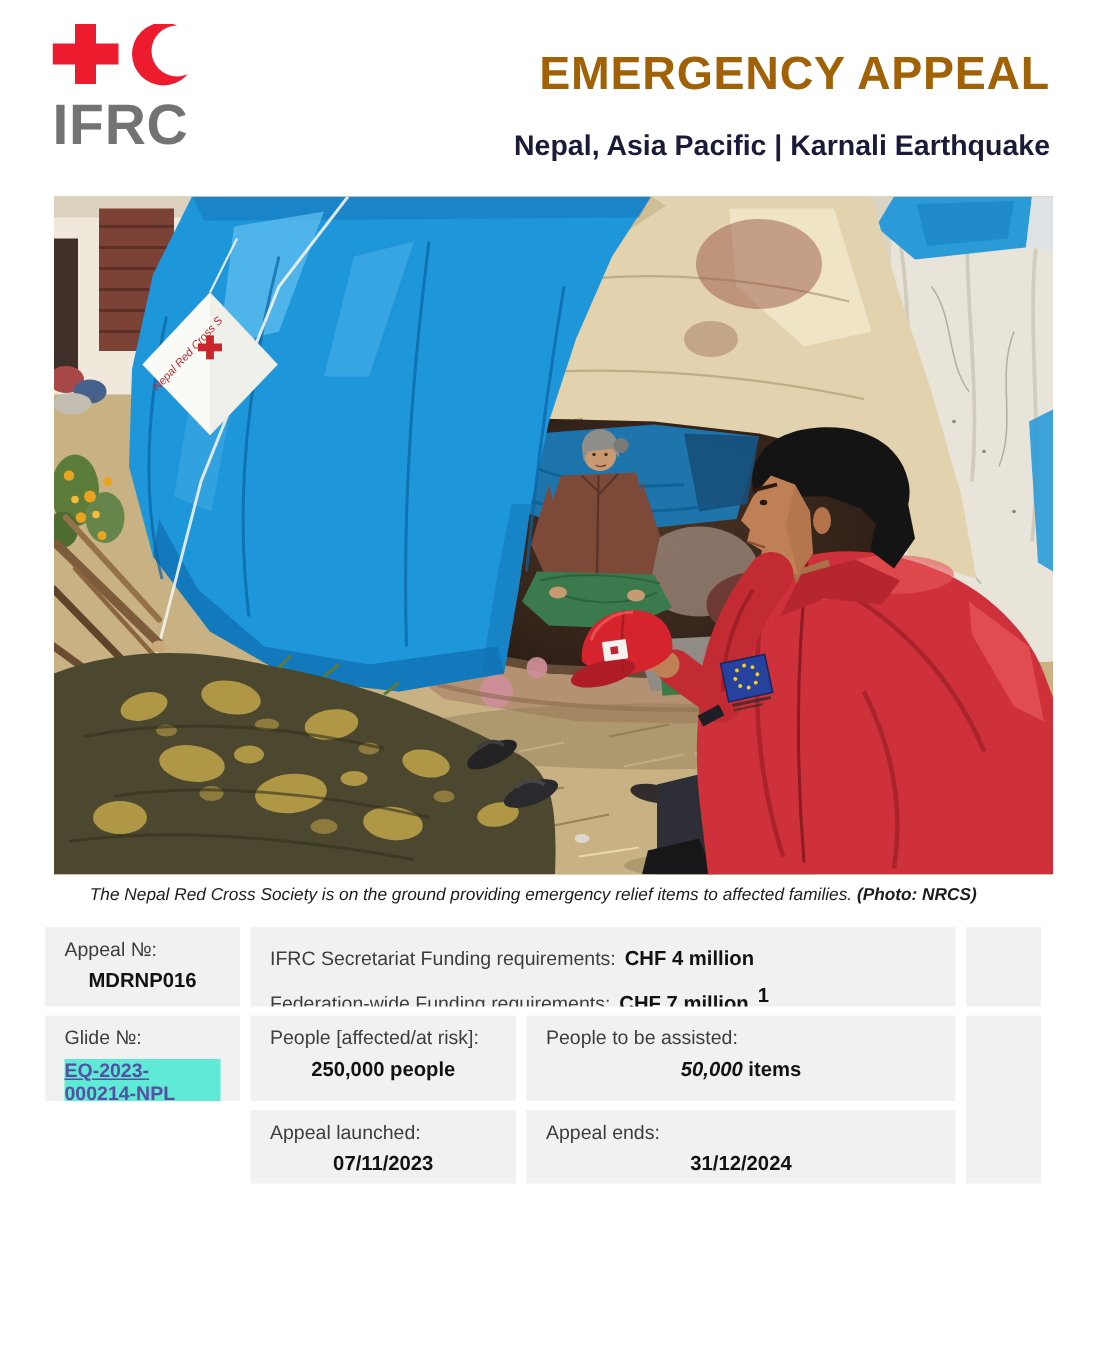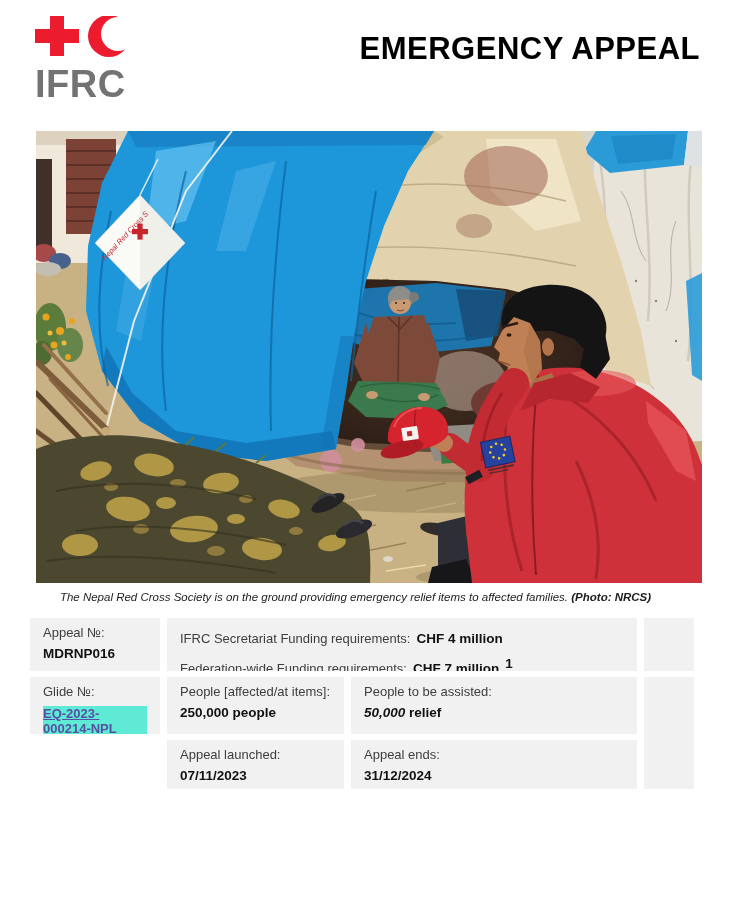--- a/index.html
+++ b/index.html
@@ -6,41 +6,41 @@
   body{width:737px;height:903px;position:relative;overflow:hidden;
        font-family:"Liberation Sans",sans-serif;}
   .page{position:absolute;inset:0;background:#fff;}
 
   
   .logo{position:absolute;left:35px;top:16px;}
   .logo svg{display:block;}
   .logo-text{font-size:38px;font-weight:700;color:#737373;letter-spacing:.5px;
              line-height:1;margin-top:5px;}
   .titles{position:absolute;right:37px;top:33px;text-align:right;}
-  .title{font-size:31px;font-weight:800;color:#000000;letter-spacing:.5px;
+  .title{font-size:31px;font-weight:800;color:#a16207;letter-spacing:.5px;
          margin:0;line-height:1;}
   .subtitle{font-size:19px;font-weight:700;color:#191b38;margin:24px 0 0;line-height:1;}
 
   
   .photo-wrap{position:absolute;left:36px;top:131px;width:666px;height:452px;
               overflow:hidden;background:#c8b183;}
   .photo-wrap svg{display:block;}
 
   
   .caption{position:absolute;left:0;top:591px;width:711px;text-align:center;
            font-size:11.5px;font-style:italic;color:#1c1c1c;}
   .caption .credit{font-weight:700;}
 
   
   .info{position:absolute;left:30px;top:618px;width:700px;display:grid;
         grid-template-columns:130px 177px 286px 50px;
         grid-template-rows:53px 57px 49px;column-gap:7px;row-gap:6px;}
   .cell{background:#f1f1f1;padding:8px 13px;box-sizing:border-box;overflow:hidden;}
   .lbl{font-size:13px;color:#3d3d3d;line-height:1.15;}
-  .val{font-size:13.5px;font-weight:700;color:#121212;margin-top:6px;line-height:1.1;}
+  .val{font-size:13.5px;font-weight:700;color:#121212;margin-top:6px;line-height:1.1;text-align:center;}
   .fund .line{font-size:13px;color:#3d3d3d;line-height:25px;white-space:nowrap;}
   .fund .fval{font-weight:700;color:#121212;font-size:13.5px;margin-left:6px;}
   sup{font-size:9px;}
   .glide-link{display:inline-block;margin-top:6px;font-size:13px;font-weight:700;
               color:#564fa3;background:#5eead4;text-decoration:underline;}
   .it{font-style:italic;}
   .r1c1{grid-column:1;grid-row:1}.fund{grid-column:2/4;grid-row:1}
   .filler1{grid-column:4;grid-row:1}.filler2{grid-column:4;grid-row:2/4}
   .r2c1{grid-column:1;grid-row:2}.r2c2{grid-column:2;grid-row:2}.r2c3{grid-column:3;grid-row:2}
   .r3c1{grid-column:1;grid-row:3}.r3c2{grid-column:2;grid-row:3}.r3c3{grid-column:3;grid-row:3}
@@ -55,20 +55,21 @@
       <rect x="0" y="13" width="44" height="14" fill="#ed1b2e"></rect>
       <rect x="15" y="0" width="14" height="40" fill="#ed1b2e"></rect>
       <circle cx="74" cy="20" r="21" fill="#ed1b2e"></circle>
       <circle cx="83" cy="18" r="17" fill="#ffffff"></circle>
     </svg>
     <div class="logo-text">IFRC</div>
   </div>
 
   <div class="titles">
     <h1 class="title">EMERGENCY APPEAL</h1>
+    <h2 class="subtitle">Nepal, Asia Pacific | Karnali Earthquake</h2>
   </div>
 
   <div class="photo-wrap">
     <svg width="666" height="452" viewBox="0 0 666 452">
       <defs>
         <radialGradient id="gInt" cx="50%" cy="40%" r="75%">
           <stop offset="0%" stop-color="#4a3424"></stop>
             <stop offset="100%" stop-color="#1f1410"></stop>
         </radialGradient>
       </defs>
@@ -420,27 +421,27 @@
     </div>
 
     <div class="cell filler1"></div>
 
     <div class="cell r2c1">
       <div class="lbl">Glide №:</div>
       <a href="#" class="glide-link">EQ-2023-000214-NPL</a>
     </div>
 
     <div class="cell r2c2">
-      <div class="lbl">People [affected/at items]:</div>
+      <div class="lbl">People [affected/at risk]:</div>
       <div class="val">250,000 people</div>
     </div>
 
     <div class="cell r2c3">
       <div class="lbl">People to be assisted:</div>
-      <div class="val"><span class="it">50,000</span><span> relief</span></div>
+      <div class="val"><span class="it">50,000</span><span> items</span></div>
     </div>
 
     <div class="cell filler2"></div>
 
 
     <div class="cell r3c2">
       <div class="lbl">Appeal launched:</div>
       <div class="val">07/11/2023</div>
     </div>
 

